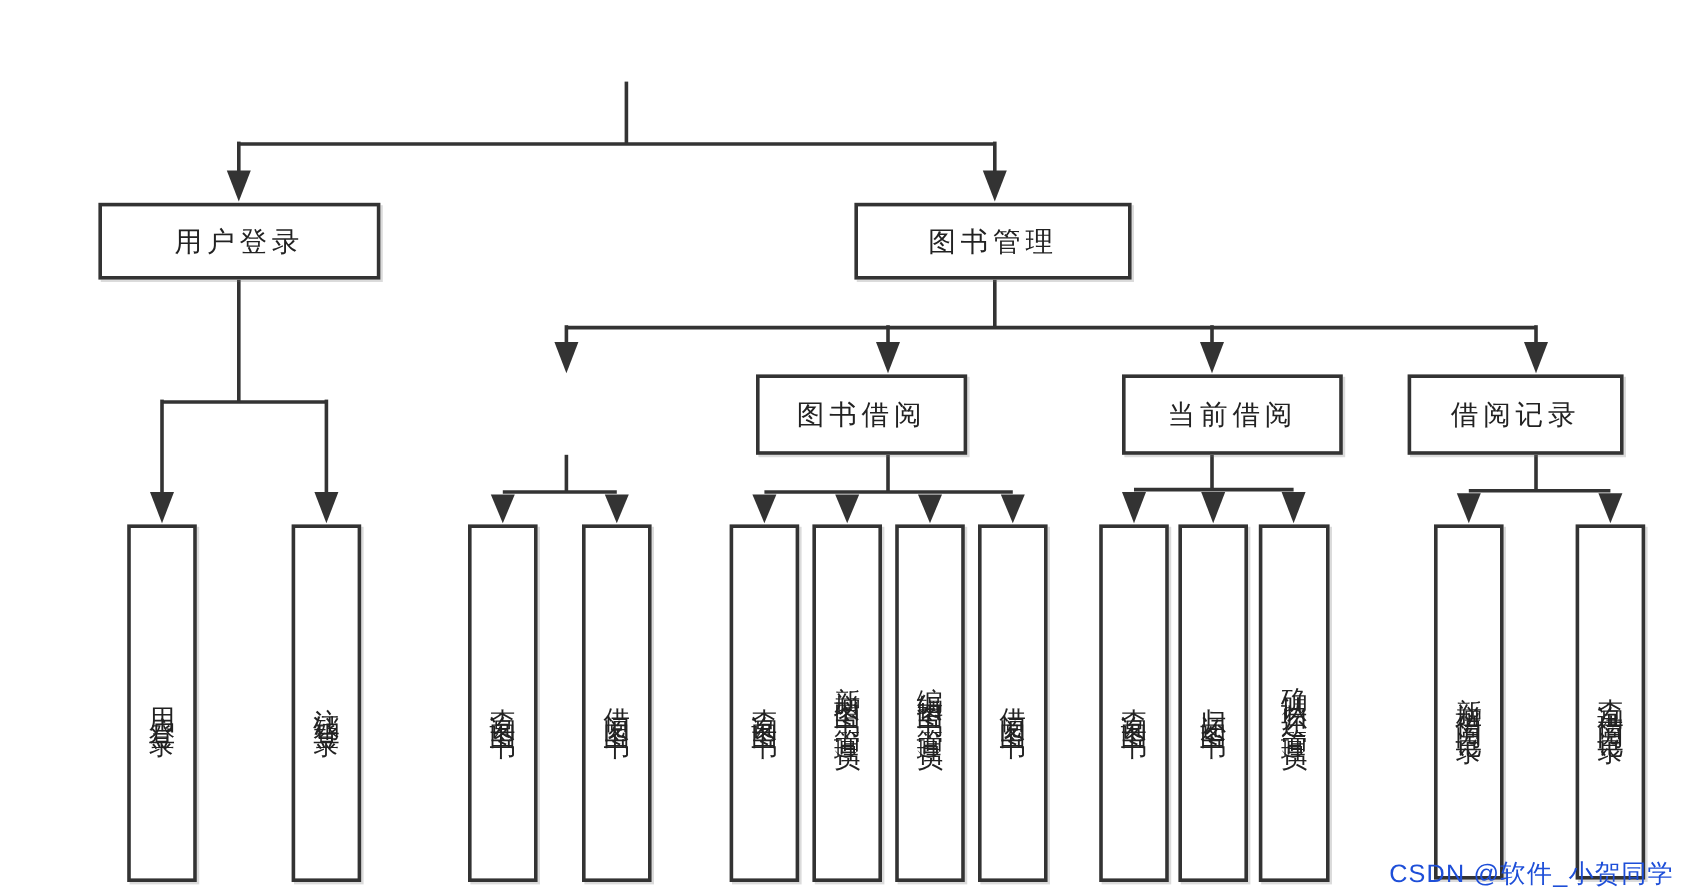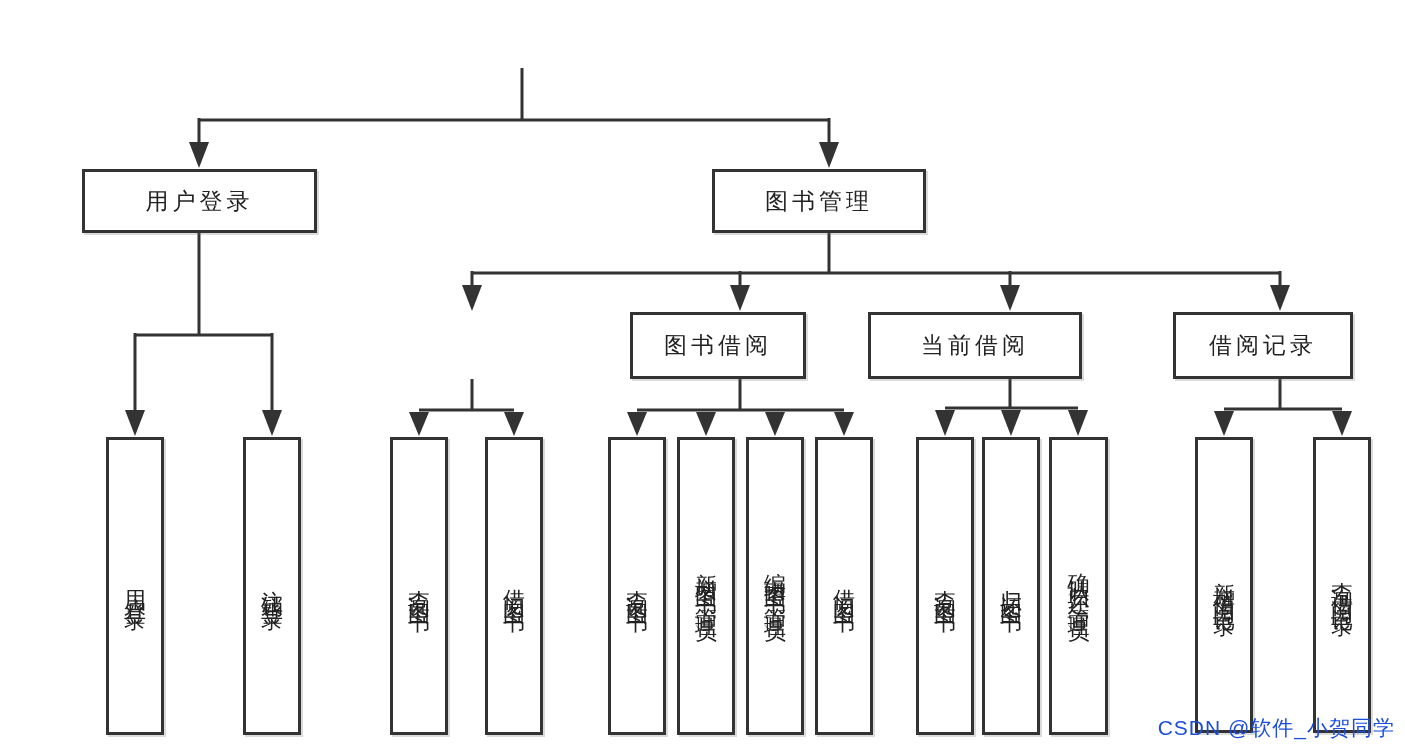--- a/index.html
+++ b/index.html
@@ -114,28 +114,28 @@
       <line x1="1224" y1="409" x2="1342" y2="409"></line>
       <polygon points="1214,411 1234,411 1224,436" stroke="none"></polygon>
       <polygon points="1332,411 1352,411 1342,436" stroke="none"></polygon>
     </g>
   </svg>
 
 
   <div class="node h" style="left:82px; top:169px; width:235px; height:64px;">
     <span>用户登录</span>
   </div>
-  <div class="node h" style="left:712px; top:169px; width:214px; height:64px;">
+  <div class="node h" style="left:712px; top:169px; width:231px; height:64px;">
     <span>图书管理</span>
   </div>
 
   <div class="node h" style="left:630px; top:312px; width:176px; height:67px;">
     <span>图书借阅</span>
   </div>
-  <div class="node h" style="left:868px; top:312px; width:214px; height:67px;">
+  <div class="node h" style="left:935px; top:312px; width:184px; height:67px;">
     <span>当前借阅</span>
   </div>
   <div class="node h" style="left:1173px; top:312px; width:180px; height:67px;">
     <span>借阅记录</span>
   </div>
 
   <div class="node v" style="left:106px; top:437px; width:58px; height:298px;">
     <span>用户登录</span>
   </div>
   <div class="node v" style="left:243px; top:437px; width:58px; height:298px;">

